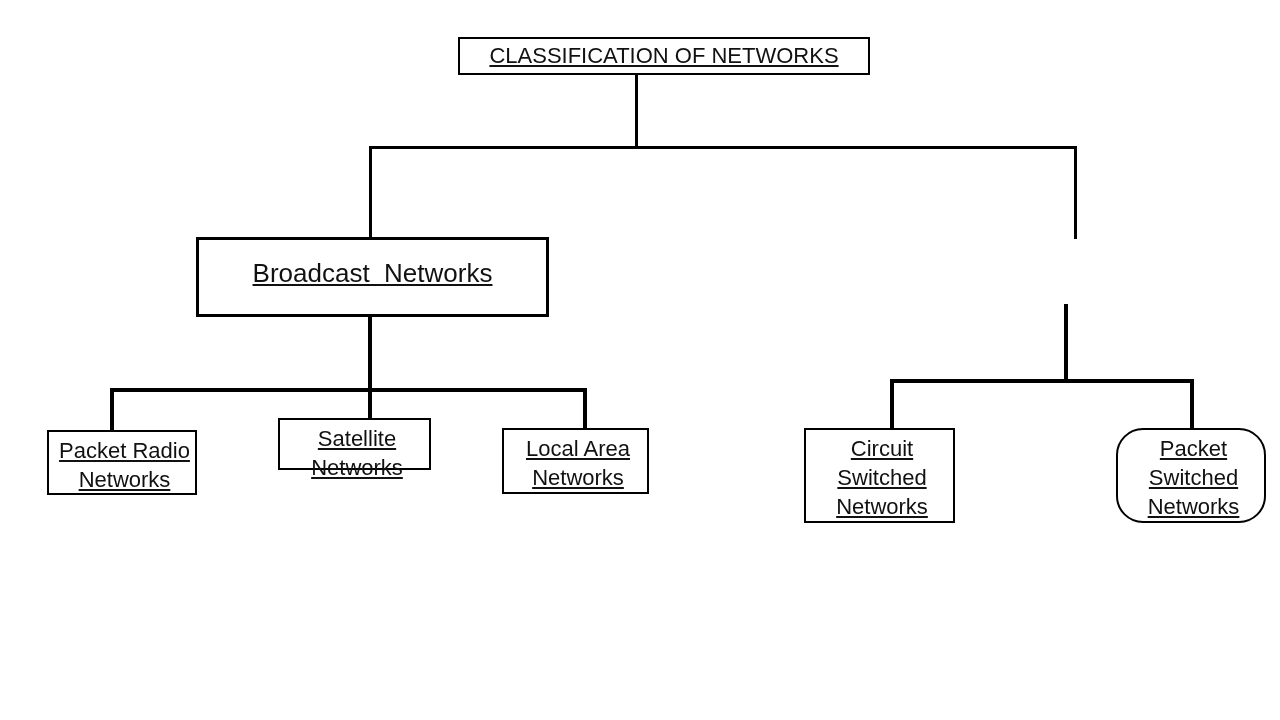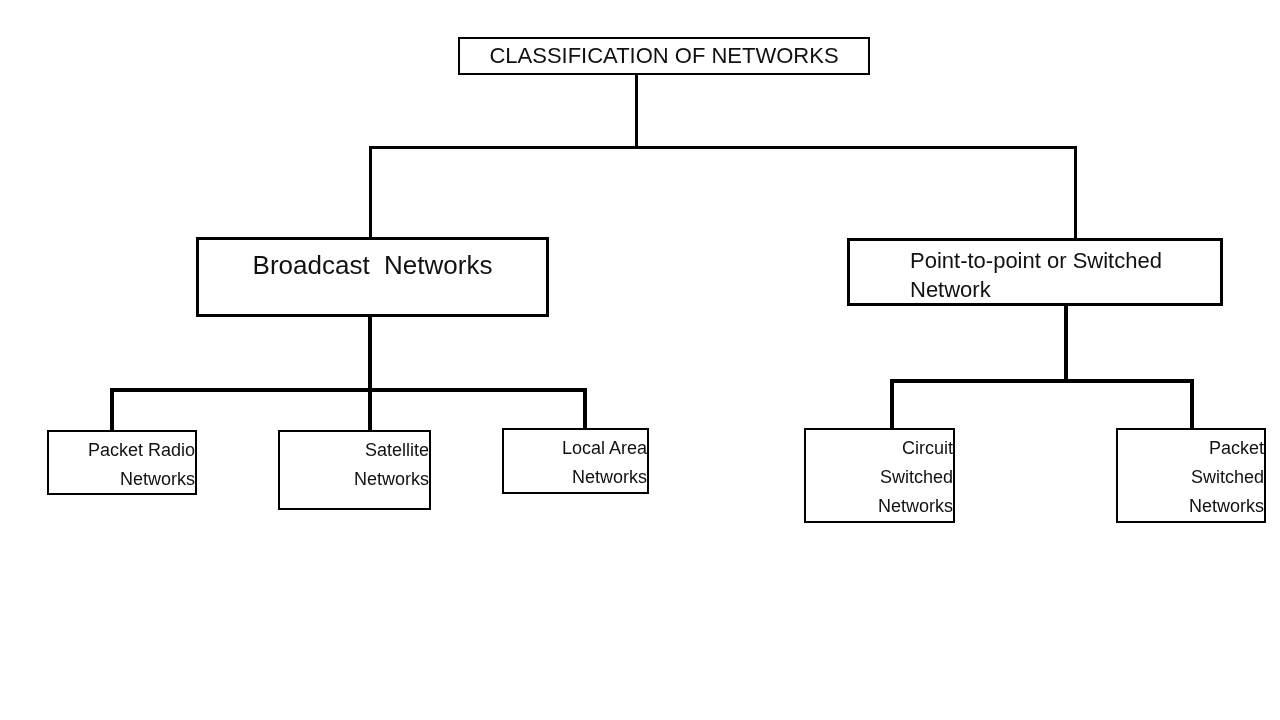--- a/index.html
+++ b/index.html
@@ -25,64 +25,65 @@
   }
   .box {
     position: absolute;
     background: var(--background);
     border: 2px solid var(--border);
   }
   .label {
     display: block;
     white-space: pre-wrap;
     color: var(--text);
+    text-decoration: underline;
   }
   
   .node-root {
     left: 458px; top: 37px; width: 412px; height: 38px;
     border-width: 2px;
   }
   .node-root .label {
     font-size: 22px;
     line-height: 34px;
     text-align: center;
   }
   
   .node-broadcast {
     left: 196px; top: 237px; width: 353px; height: 80px;
     border-width: 3px;
   }
   .node-broadcast .label {
     font-size: 26px;
     line-height: 30px;
     text-align: center;
-    padding-top: 10px;
+    padding-top: 18px;
   }
   .node-p2p {
     left: 847px; top: 238px; width: 376px; height: 68px;
     border-width: 3px;
   }
   .node-p2p .label {
     font-size: 22px;
     line-height: 29px;
     text-align: left;
     padding: 5px 0 0 60px;
   }
   
   .leaf .label {
-    font-size: 18px;
+    font-size: 22px;
     line-height: 29px;
-    text-align: right;
+    text-align: center;
     padding: 4px 0 0 5px;
   }
   .node-packet-radio   { left: 47px;   top: 430px; width: 150px; height: 65px; }
-  .node-satellite      { left: 278px;  top: 430px; width: 153px; height: 80px; }
+  .node-satellite      { left: 278px;  top: 418px; width: 153px; height: 52px; }
   .node-local-area     { left: 502px;  top: 428px; width: 147px; height: 66px; }
   .node-circuit-sw     { left: 804px;  top: 428px; width: 151px; height: 95px; }
-  .node-packet-sw      { left: 1116px; top: 428px; width: 150px; height: 95px; }
+  .node-packet-sw      { left: 1116px; top: 428px; width: 150px; height: 95px; border-radius: 27px; }
   
   .line {
     position: absolute;
     background: var(--line);
   }
   .ln-root-trunk     { left: 635px;  top: 75px;  width: 3px;   height: 73px; }
   .ln-l1-horizontal  { left: 369px;  top: 146px; width: 708px; height: 3px;  }
   .ln-l1-left-drop   { left: 369px;  top: 146px; width: 3px;   height: 92px; }
   .ln-l1-right-drop  { left: 1074px; top: 146px; width: 3px;   height: 93px; }
   .ln-bc-trunk       { left: 368px;  top: 315px; width: 4px;   height: 116px; }
@@ -103,24 +104,20 @@
     <span class="label">CLASSIFICATION OF NETWORKS</span>
   </div>
 
   <div class="line ln-root-trunk"></div>
   <div class="line ln-l1-horizontal"></div>
   <div class="line ln-l1-left-drop"></div>
   <div class="line ln-l1-right-drop"></div>
 
   <div class="box node-broadcast">
     <span class="label">Broadcast  Networks</span>
-  </div>
-  <div class="box node-p2p">
-    <span class="label">Point-to-point or Switched
-Network</span>
   </div>
 
   <div class="line ln-bc-trunk"></div>
   <div class="line ln-bc-horizontal"></div>
   <div class="line ln-bc-drop-left"></div>
   <div class="line ln-bc-drop-right"></div>
 
   <div class="line ln-p2p-trunk"></div>
   <div class="line ln-p2p-horizontal"></div>
   <div class="line ln-p2p-drop-left"></div>

